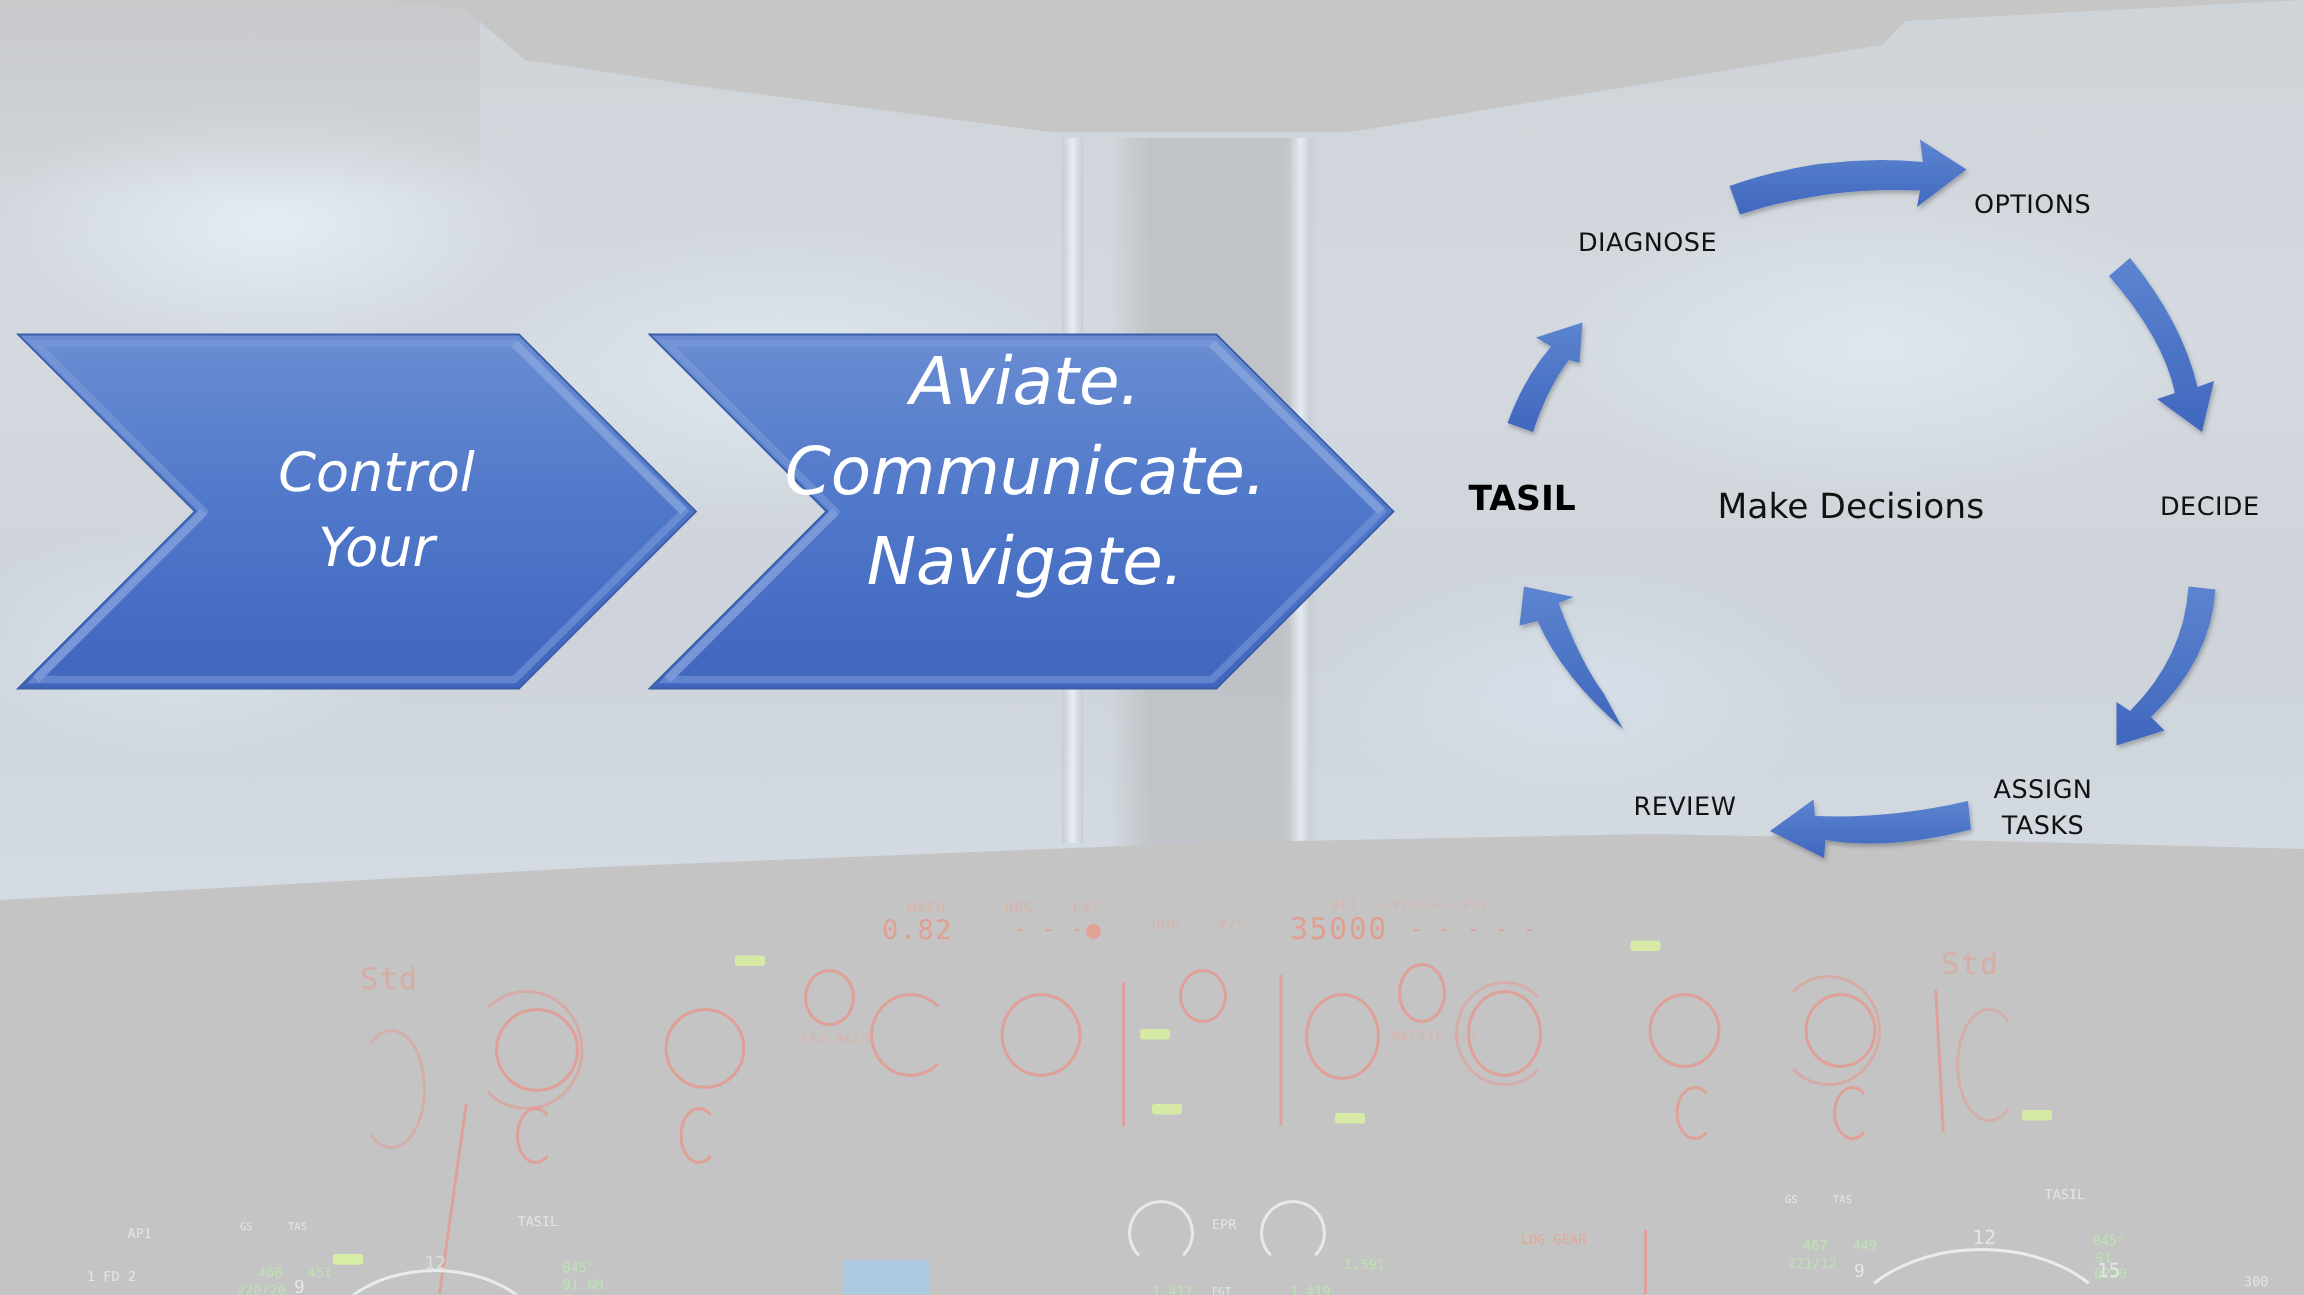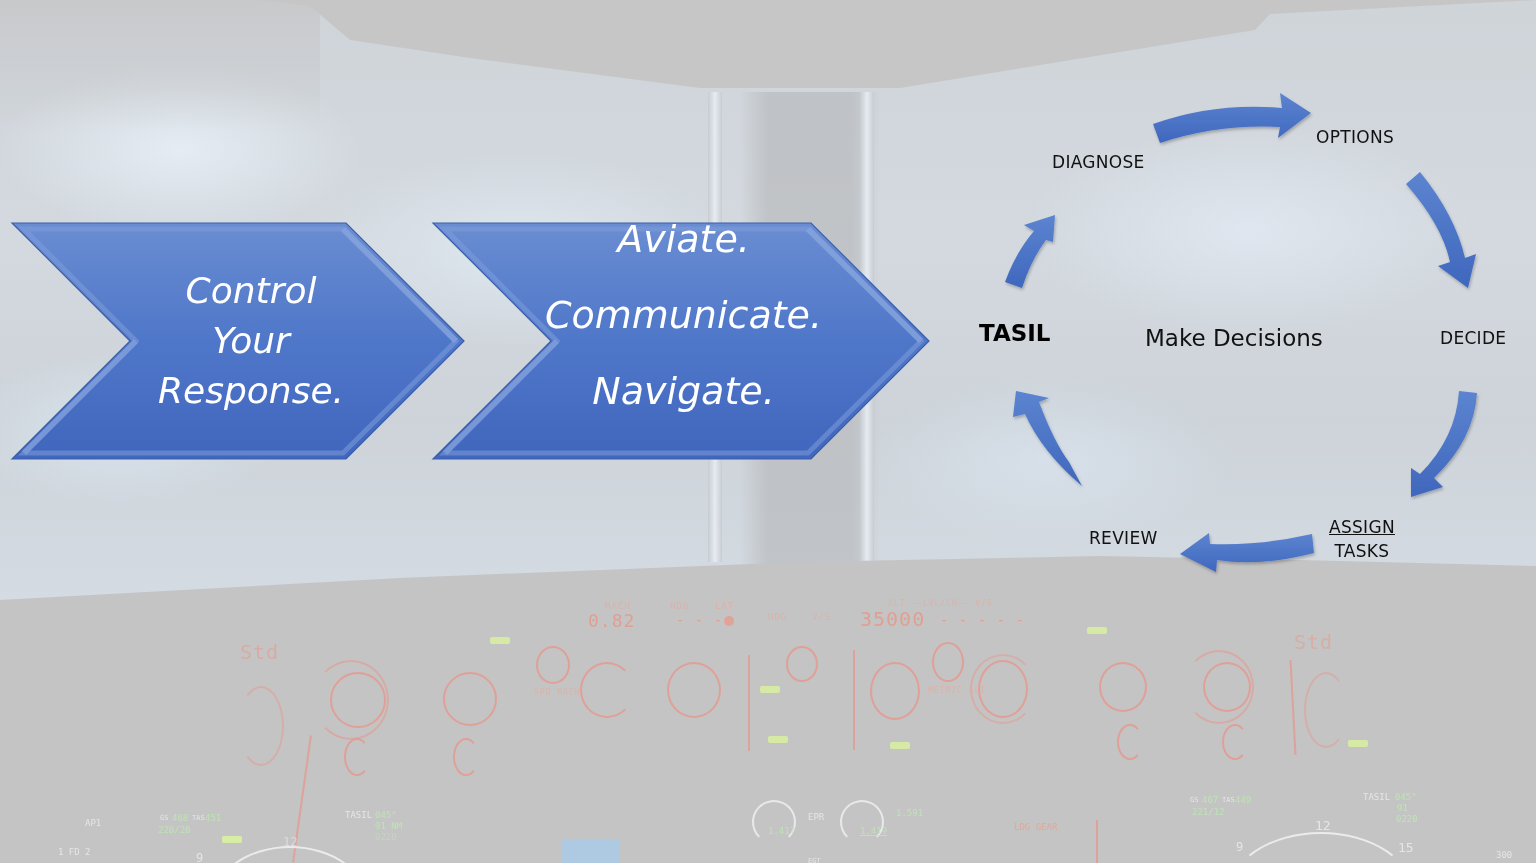--- a/index.html
+++ b/index.html
@@ -57,21 +57,21 @@
     .knob.open-l { border-left-color: transparent; }
     .vline { position: absolute; width: 2px; background: #e8948a; opacity: 0.7; }
     .green-led {
       position: absolute; width: 20px; height: 7px; border-radius: 2px;
       background: #d7eca3; opacity: 0.95;
     }
     .ecam-text {
       position: absolute; font-family: "DejaVu Sans Mono", monospace; font-size: 9px;
       color: #e9ecef; opacity: 0.85;
     }
-    .ecam-green { color: #bde8b2; }
+    .ecam-green { color: #bde8b2; margin-top: 31px; }
     .ecam-orange { color: #eaa38c; }
     .compass-arc {
       position: absolute; border: 2px solid #eef0f2; border-radius: 50%;
       border-bottom-color: transparent; border-left-color: transparent; border-right-color: transparent;
       opacity: 0.9;
     }
     .gauge {
       position: absolute; width: 44px; height: 44px; border: 2px solid #eef0f2; border-radius: 50%;
       border-bottom-color: transparent; opacity: 0.85;
     }
@@ -84,21 +84,21 @@
     .chevron { position: absolute; }
     .chevron svg { position: absolute; left: 0; top: 0; }
     .chevron-text {
       position: absolute; display: flex; flex-direction: column; align-items: center; justify-content: center;
       color: #ffffff; font-style: italic; text-align: center;
       font-family: "DejaVu Sans", sans-serif;
     }
     .chevron-1 { left: 10px; top: 222px; width: 456px; height: 238px; }
     .chevron-1 .chevron-text { left: 100px; top: 0; width: 282px; height: 238px; font-size: 36px; line-height: 50px; }
     .chevron-2 { left: 431px; top: 222px; width: 500px; height: 238px; }
-    .chevron-2 .chevron-text { left: 100px; top: 0; width: 305px; height: 185px; font-size: 38px; line-height: 60px; gap: 16px; }
+    .chevron-2 .chevron-text { left: 100px; top: 0; width: 305px; height: 185px; font-size: 44px; line-height: 60px; }
 
     
     .cycle { position: absolute; left: 960px; top: 80px; width: 576px; height: 520px; }
     .cycle svg { position: absolute; left: 0; top: 0; }
     .cycle-label {
       position: absolute; color: #111; font-size: 17px; letter-spacing: 0.3px;
       font-family: "DejaVu Sans", sans-serif; text-align: center; line-height: 24px;
       white-space: nowrap;
     }
     .cycle-center {
@@ -234,21 +234,20 @@
       </linearGradient>
     </defs>
     <polygon points="2,1 336,1 454,119 336,237 2,237 120,119" fill="url(#chevFill1)" stroke="#3b5ea8" stroke-width="1.2"></polygon>
     <polygon points="14,7 333,7 446,119 333,231 14,231 126,119" fill="none" stroke="#7d9ddb" stroke-width="5" opacity="0.55"></polygon>
     <polyline points="333,7 446,119" stroke="#8aa8e0" stroke-width="6" fill="none" opacity="0.6"></polyline>
     <polyline points="14,231 126,119" stroke="#86a4de" stroke-width="6" fill="none" opacity="0.6"></polyline>
   </svg>
   <div class="chevron-text">
     <span>Control</span>
     <span>Your</span>
-    <span>Response.</span>
   </div>
 </div>
 
 <div class="chevron chevron-2">
   <svg width="500" height="238" viewBox="0 0 500 238">
     <defs>
       <linearGradient id="chevFill2" x1="0" y1="0" x2="0" y2="1">
         <stop offset="0" stop-color="#6a8dd2"></stop>
         <stop offset="0.5" stop-color="#4f77c9"></stop>
         <stop offset="1" stop-color="#4066bd"></stop>
@@ -300,20 +299,20 @@
 
     <g filter="url(#arrowShadow)">
       <path d="M 45,202 Q 56,172 74,151 L 64,145 L 95,135 L 93,162 L 86,160 Q 72,178 62,208 Z" fill="url(#arrowFill)"></path>
     </g>
   </svg>
 
   <span class="cycle-label" style="left:92px;top:70px;">DIAGNOSE</span>
   <span class="cycle-label" style="left:356px;top:45px;">OPTIONS</span>
   <span class="cycle-label" style="left:480px;top:246px;">DECIDE</span>
   <span class="cycle-label" style="left:369px;top:435px;">
-    <span style="display:block;text-decoration:underline;">ASSIGN</span>
+    <span style="display:block;">ASSIGN</span>
     <span style="display:block;">TASKS</span>
   </span>
   <span class="cycle-label" style="left:129px;top:446px;">REVIEW</span>
 
   <span class="cycle-time" style="left:19px;top:240px;">TASIL</span>
   <span class="cycle-center" style="left:185px;top:245px;">Make Decisions</span>
 </div>
 
 </body></html>

